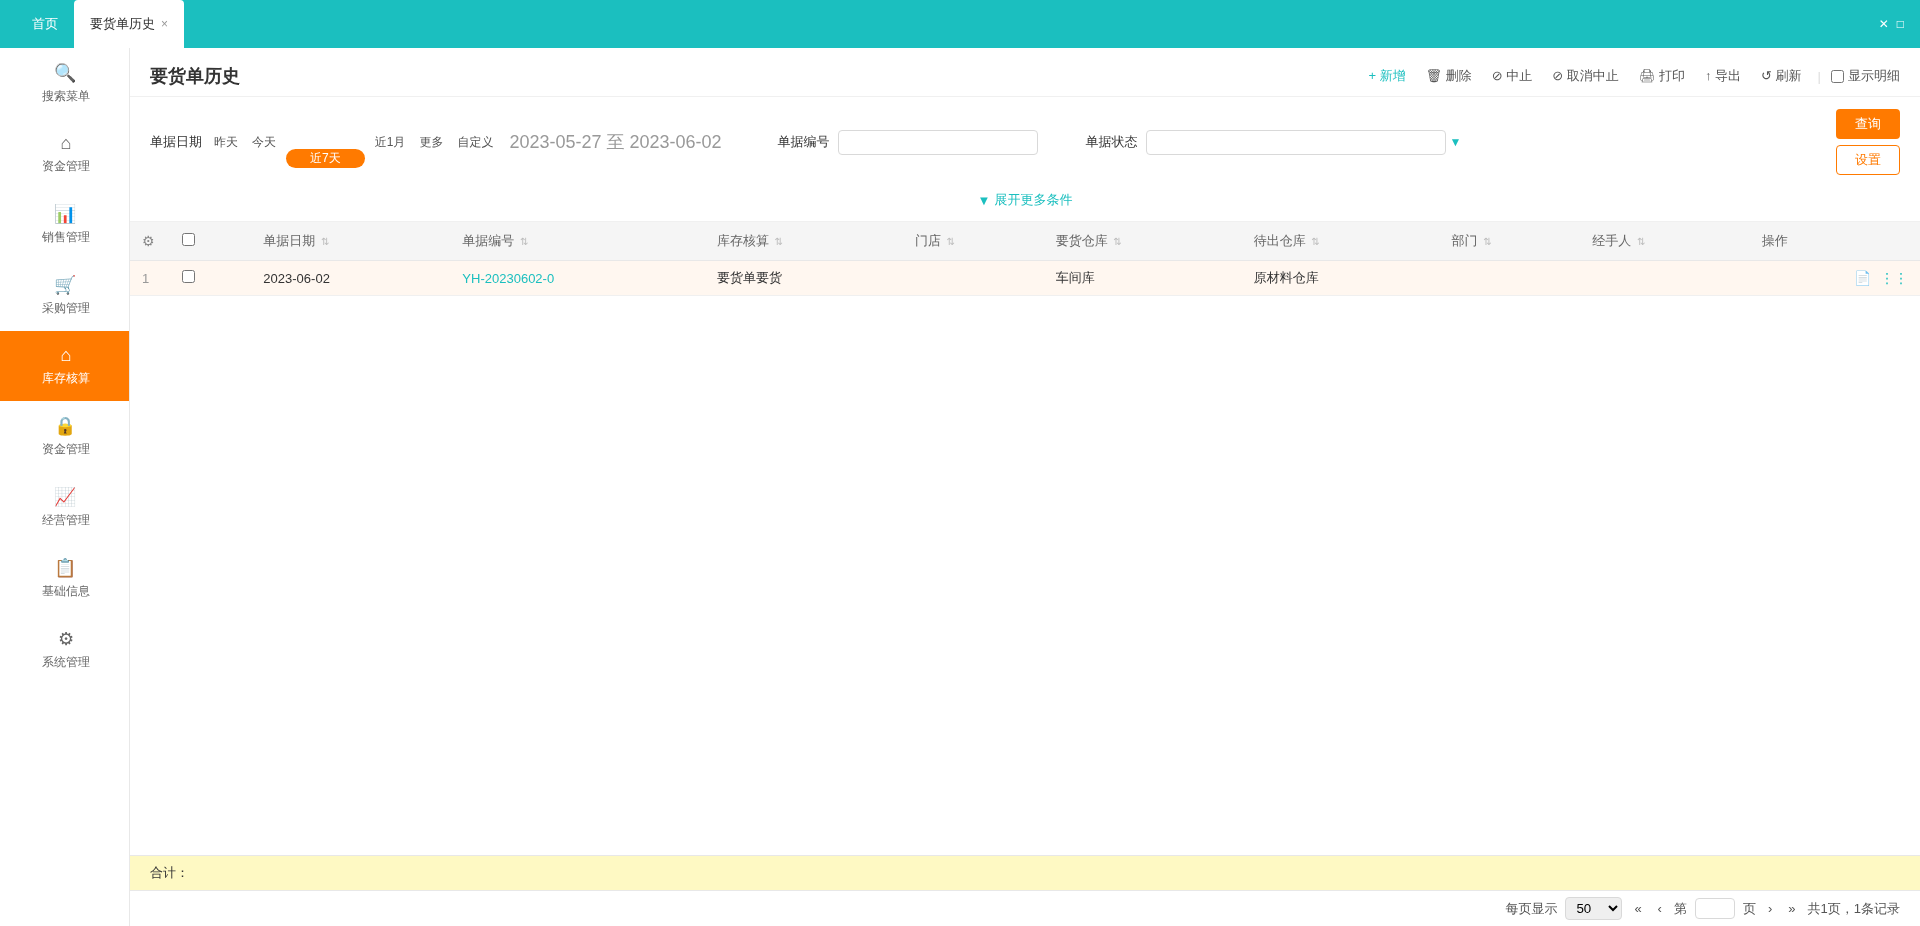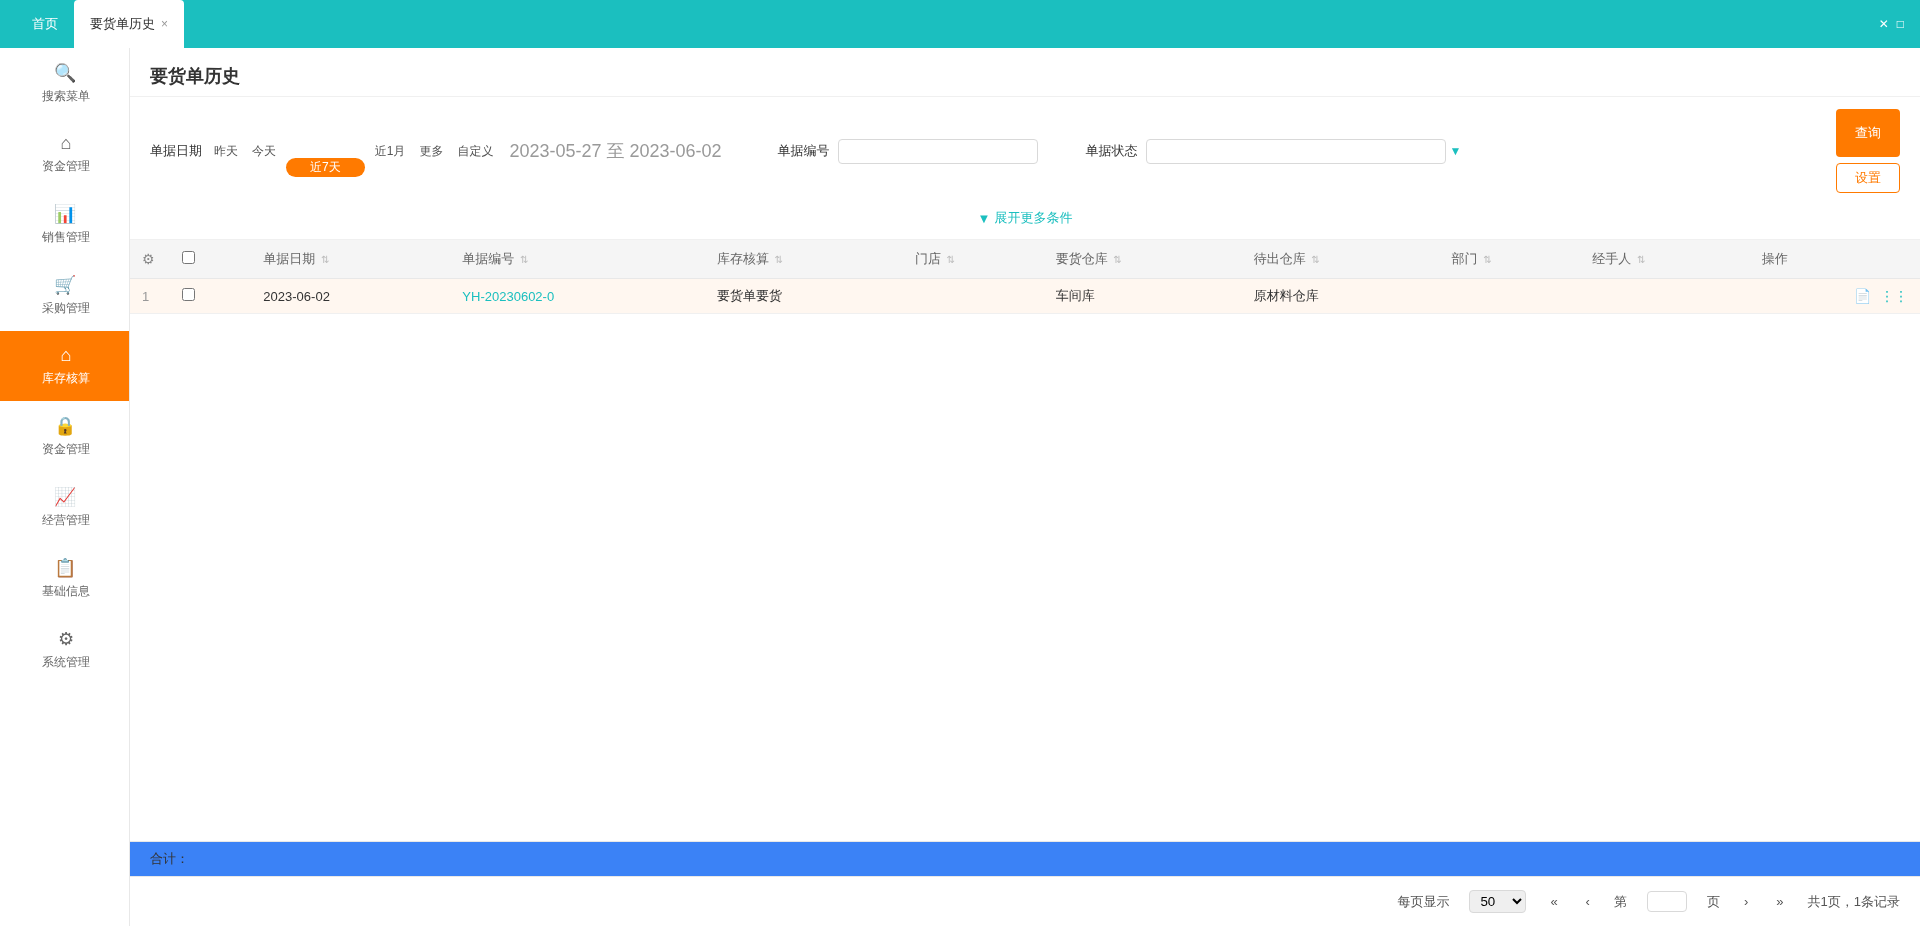--- a/index.html
+++ b/index.html
@@ -26,21 +26,21 @@
     .sidebar-item.active { background: #ff7a00; color: #fff; border-left-color: #ff7a00; }
     .sidebar-item .icon { font-size: 18px; }
 
     
     .page-content { flex: 1; background: #fff; margin: 0; display: flex; flex-direction: column; overflow: hidden; }
     .page-header { padding: 16px 20px 8px; border-bottom: 1px solid #f0f0f0; }
     .page-title { font-size: 18px; font-weight: bold; color: #333; }
     .toolbar-btn { display: flex; align-items: center; gap: 3px; color: #555; font-size: 13px; cursor: pointer; padding: 2px 6px; }
     .toolbar-btn.new-btn { color: #1bbfbf; }
     .toolbar-btn.delete-btn { color: #555; }
-    .btn-query { background: #ff7a00; color: #fff; border: none; padding: 15px 18px; border-radius: 4px; cursor: pointer; font-size: 13px; }
+    .btn-query { background: #ff7a00; color: #fff; border: none; padding: 6px 18px; border-radius: 4px; cursor: pointer; font-size: 13px; }
     .btn-settings { background: #fff; color: #ff7a00; border: 1px solid #ff7a00; padding: 5px 18px; border-radius: 4px; cursor: pointer; font-size: 13px; }
     .show-detail { display: flex; align-items: center; gap: 4px; font-size: 13px; color: #555; cursor: pointer; }
 
     
     .filter-area { padding: 12px 20px; background: #fff; border-bottom: 1px solid #f0f0f0; }
     .filter-row { display: flex; align-items: center; gap: 16px; flex-wrap: wrap; }
     .filter-item { display: flex; align-items: center; gap: 8px; }
     .filter-label { color: #333; font-size: 13px; white-space: nowrap; }
     .date-shortcuts { display: flex; gap: 6px; align-items: center; }
     .date-shortcut { color: #555; font-size: 12px; cursor: pointer; padding: 1px 4px; }
@@ -58,25 +58,25 @@
     th .sort-icon { color: #bbb; font-size: 10px; margin-left: 2px; }
     td { padding: 8px 12px; border-bottom: 1px solid #f0f0f0; color: #333; white-space: nowrap; }
     .table-row-highlighted { background: #fff7f0; }
     .table-row-highlighted td { background: #fff7f0; }
     .table-link { color: #1bbfbf; text-decoration: none; cursor: pointer; }
     .row-num { color: #999; }
     .ops-cell { display: flex; gap: 8px; align-items: center; }
     .op-icon { color: #1bbfbf; cursor: pointer; font-size: 14px; }
 
     
-    .table-footer { background: #3b82f6; border-top: 1px solid #e8e8e8; padding: 8px 20px; display: flex; align-items: center; }
+    .table-footer { background: #fef9c3; border-top: 1px solid #e8e8e8; padding: 8px 20px; display: flex; align-items: center; }
     .total-label { color: #333; font-size: 13px; }
 
     
-    .pagination-bar { display: flex; align-items: center; gap: 20px; padding: 13px 20px; border-top: 1px solid #e8e8e8; background: #fff; font-size: 13px; color: #555; justify-content: flex-end; }
+    .pagination-bar { display: flex; align-items: center; gap: 8px; padding: 6px 20px; border-top: 1px solid #e8e8e8; background: #fff; font-size: 13px; color: #555; justify-content: flex-end; }
     .page-size-label { color: #555; }
     .page-size-select { border: 1px solid #d9d9d9; border-radius: 4px; padding: 2px 6px; }
     .page-nav-btn { cursor: pointer; color: #555; padding: 2px 4px; }
     .page-num-input { border: 1px solid #d9d9d9; border-radius: 4px; padding: 2px 6px; width: 40px; text-align: center; }
     .page-info { color: #555; }
 
     
     input[type=checkbox] { cursor: pointer; }
 
     
@@ -144,20 +144,34 @@
         <span>系统管理</span>
       </div>
     </div>
 
     <div class="content">
       <div class="page-content">
 
         <div class="page-header">
           <div style="display:flex; align-items:center; justify-content:space-between;">
             <span class="page-title">要货单历史</span>
+            <div style="display:flex; align-items:center; gap:8px;">
+              <span class="toolbar-btn new-btn">+ 新增</span>
+              <span class="toolbar-btn delete-btn">🗑 删除</span>
+              <span class="toolbar-btn">⊘ 中止</span>
+              <span class="toolbar-btn">⊘ 取消中止</span>
+              <span class="toolbar-btn">🖨 打印</span>
+              <span class="toolbar-btn">↑ 导出</span>
+              <span class="toolbar-btn">↺ 刷新</span>
+              <span style="color:#ddd; margin:0 2px;">|</span>
+              <label class="show-detail">
+                <input type="checkbox" style="">
+                <span>显示明细</span>
+              </label>
+            </div>
           </div>
         </div>
 
         <div class="filter-area">
           <div class="filter-row">
             <div class="filter-item">
               <span class="filter-label">单据日期</span>
               <div class="date-shortcuts">
                 <span class="date-shortcut">昨天</span>
                 <span class="date-shortcut">今天</span>

